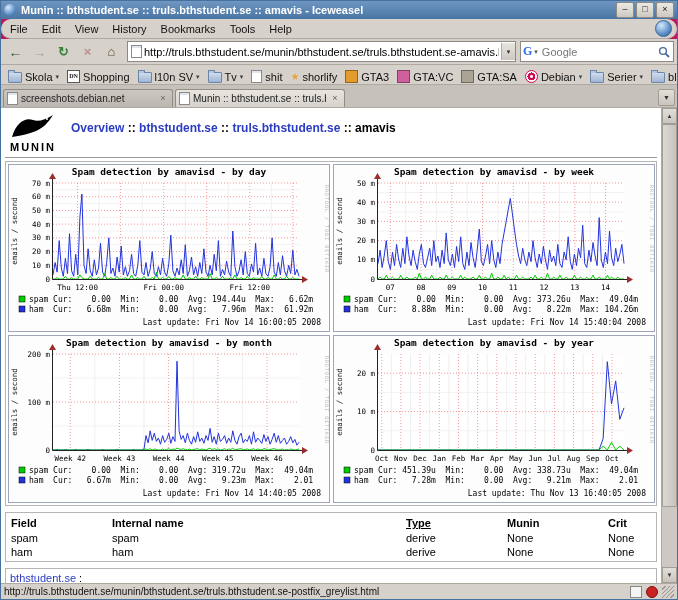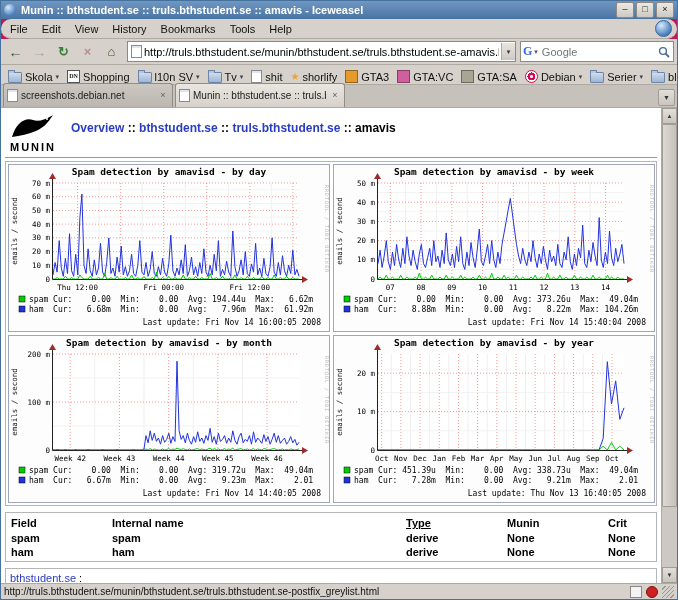--- a/index.html
+++ b/index.html
@@ -63,21 +63,21 @@
   .ic-star{color:#e8a33d;font-size:10px;line-height:11px;}
   .ic-sq{width:11px;height:11px;border:1px solid rgba(0,0,0,.35);}
   .c-gta3{background:#e39c2c;}
   .c-gtavc{background:#cf5f9d;}
   .c-gtasa{background:#a9a493;}
   .ic-debian{width:11px;height:11px;border-radius:50%;border:1px solid #d70a53;
     background:radial-gradient(circle at 50% 50%,#fff 0 1px,#d70a53 2px 4px,#fff 4px);}
   
   .tabbar{height:20px;flex:0 0 20px;background:#c6c2bb;border-bottom:1px solid #aeaaa2;
     display:flex;align-items:flex-end;padding:2px 2px 0;gap:2px;}
-  .tab{box-sizing:border-box;width:170px;height:24px;background:linear-gradient(#ccc8c1,#bbb7b0);
+  .tab{box-sizing:border-box;width:170px;height:18px;background:linear-gradient(#ccc8c1,#bbb7b0);
     border:1px solid #918d85;border-bottom:none;border-radius:3px 3px 0 0;display:flex;
     align-items:center;gap:3px;padding:0 3px;font-size:10px;color:#222;}
   .tab.active{background:linear-gradient(#e9e6e0,#d6d2cb);}
   .tab-label{flex:1;white-space:nowrap;overflow:hidden;}
   .tab-close{width:12px;height:12px;font-size:9px;line-height:11px;text-align:center;color:#666;}
   .tab-list-btn{margin-left:auto;align-self:center;width:15px;height:15px;text-align:center;
     font-size:7px;line-height:15px;color:#333;background:linear-gradient(#e2dfd9,#c9c5be);
     border:1px solid #a29d93;border-radius:2px;}
   .tabfav{flex:0 0 9px;}
   
@@ -91,21 +91,21 @@
   .bc-link{color:#2b3cc2;text-decoration:none;}
   .bc-current{color:#000;}
   .page-hr{border:none;border-top:1px solid #999;margin:2px 4px;}
   .section{border:1px solid #b5b5b5;margin:3px 4px 6px;padding:2px;background:#fff;}
   .graphs-grid{display:grid;grid-template-columns:1fr 1fr;gap:3px;}
   .graph{border:1px solid #9fa6bb;background:#fdfdfd;}
   .graph svg{display:block;}
   
   .field-table{width:100%;border-collapse:collapse;font-size:11px;}
   .field-table th{text-align:left;font-weight:bold;padding:2px 3px;color:#000;}
-  .field-table td{padding:1px 3px;font-weight:bold;color:#000;}
+  .field-table td{padding:1px 3px;font-weight:normal;color:#000;}
   .field-table th:nth-child(1){width:95px;}
   .field-table th:nth-child(2){width:288px;}
   .field-table th:nth-child(3){width:95px;}
   .field-table th:nth-child(4){width:95px;}
   .th-link{color:#2b3cc2;text-decoration:underline;}
   .footer-box{font-size:11px;padding:3px 4px;}
   .f-link{color:#2b3cc2;text-decoration:underline;}
   
   .scrollbar{flex:0 0 15px;background:#cdc9c2;border-left:1px solid #aeaaa2;display:flex;
     flex-direction:column;}

